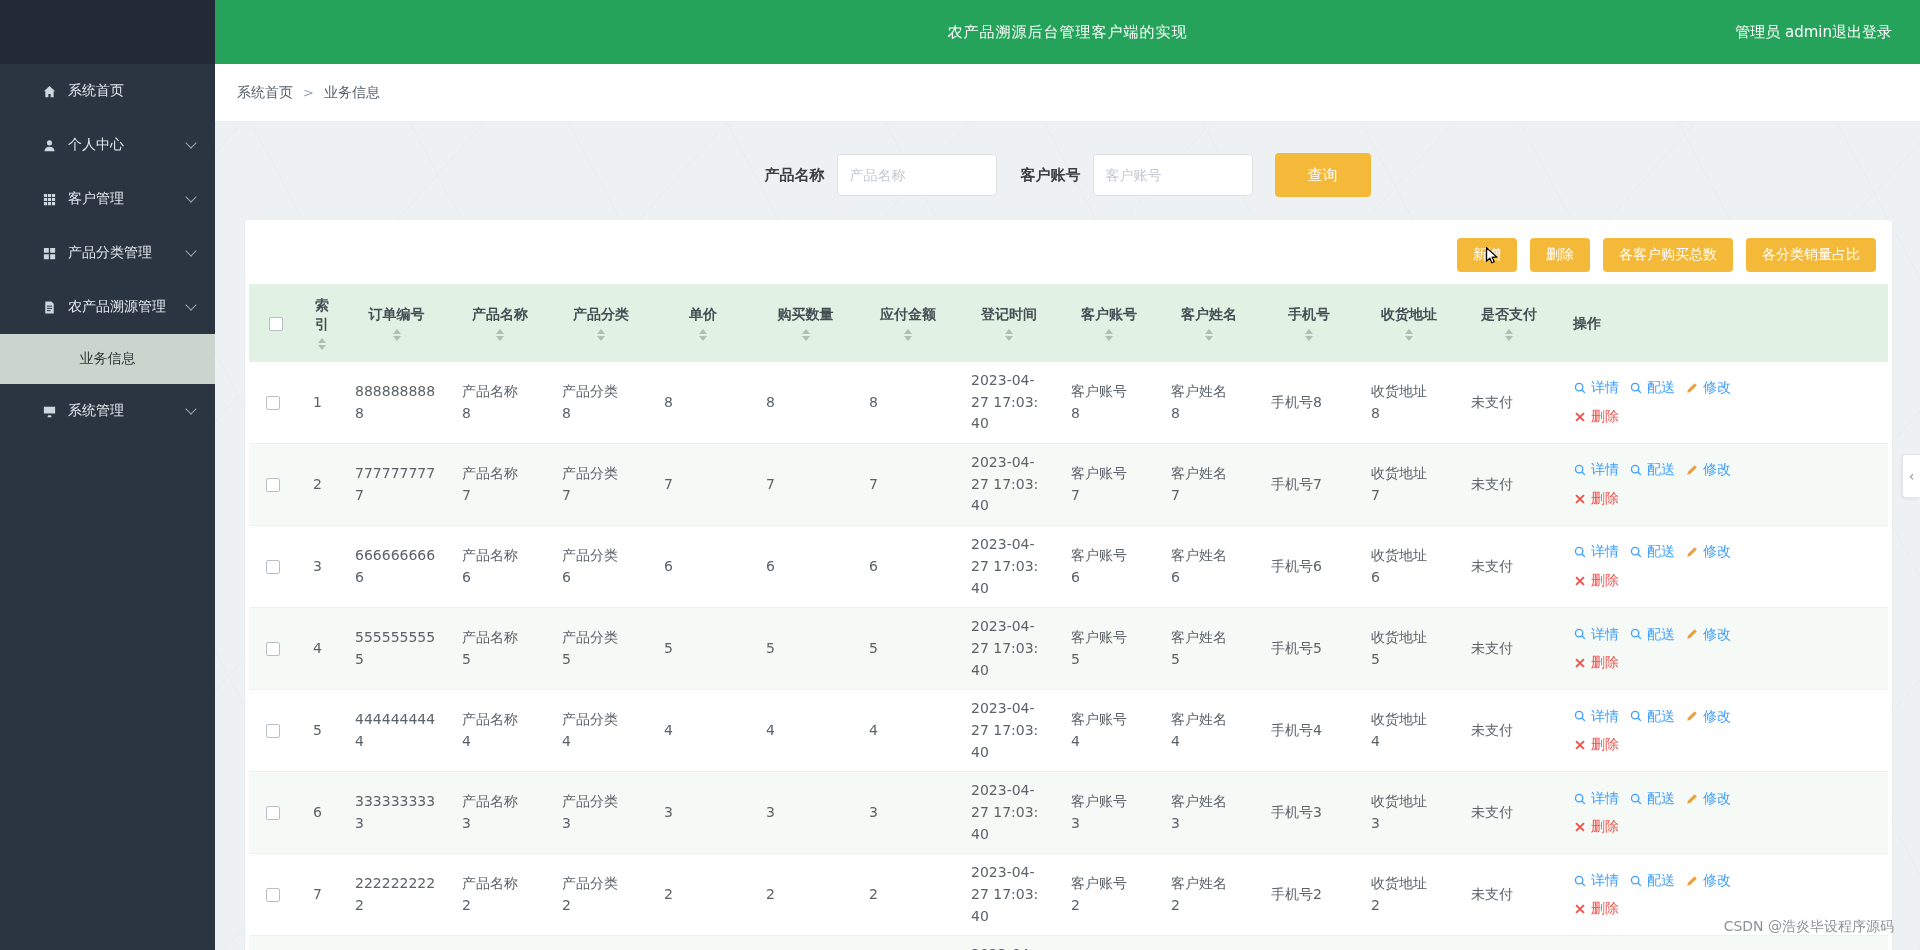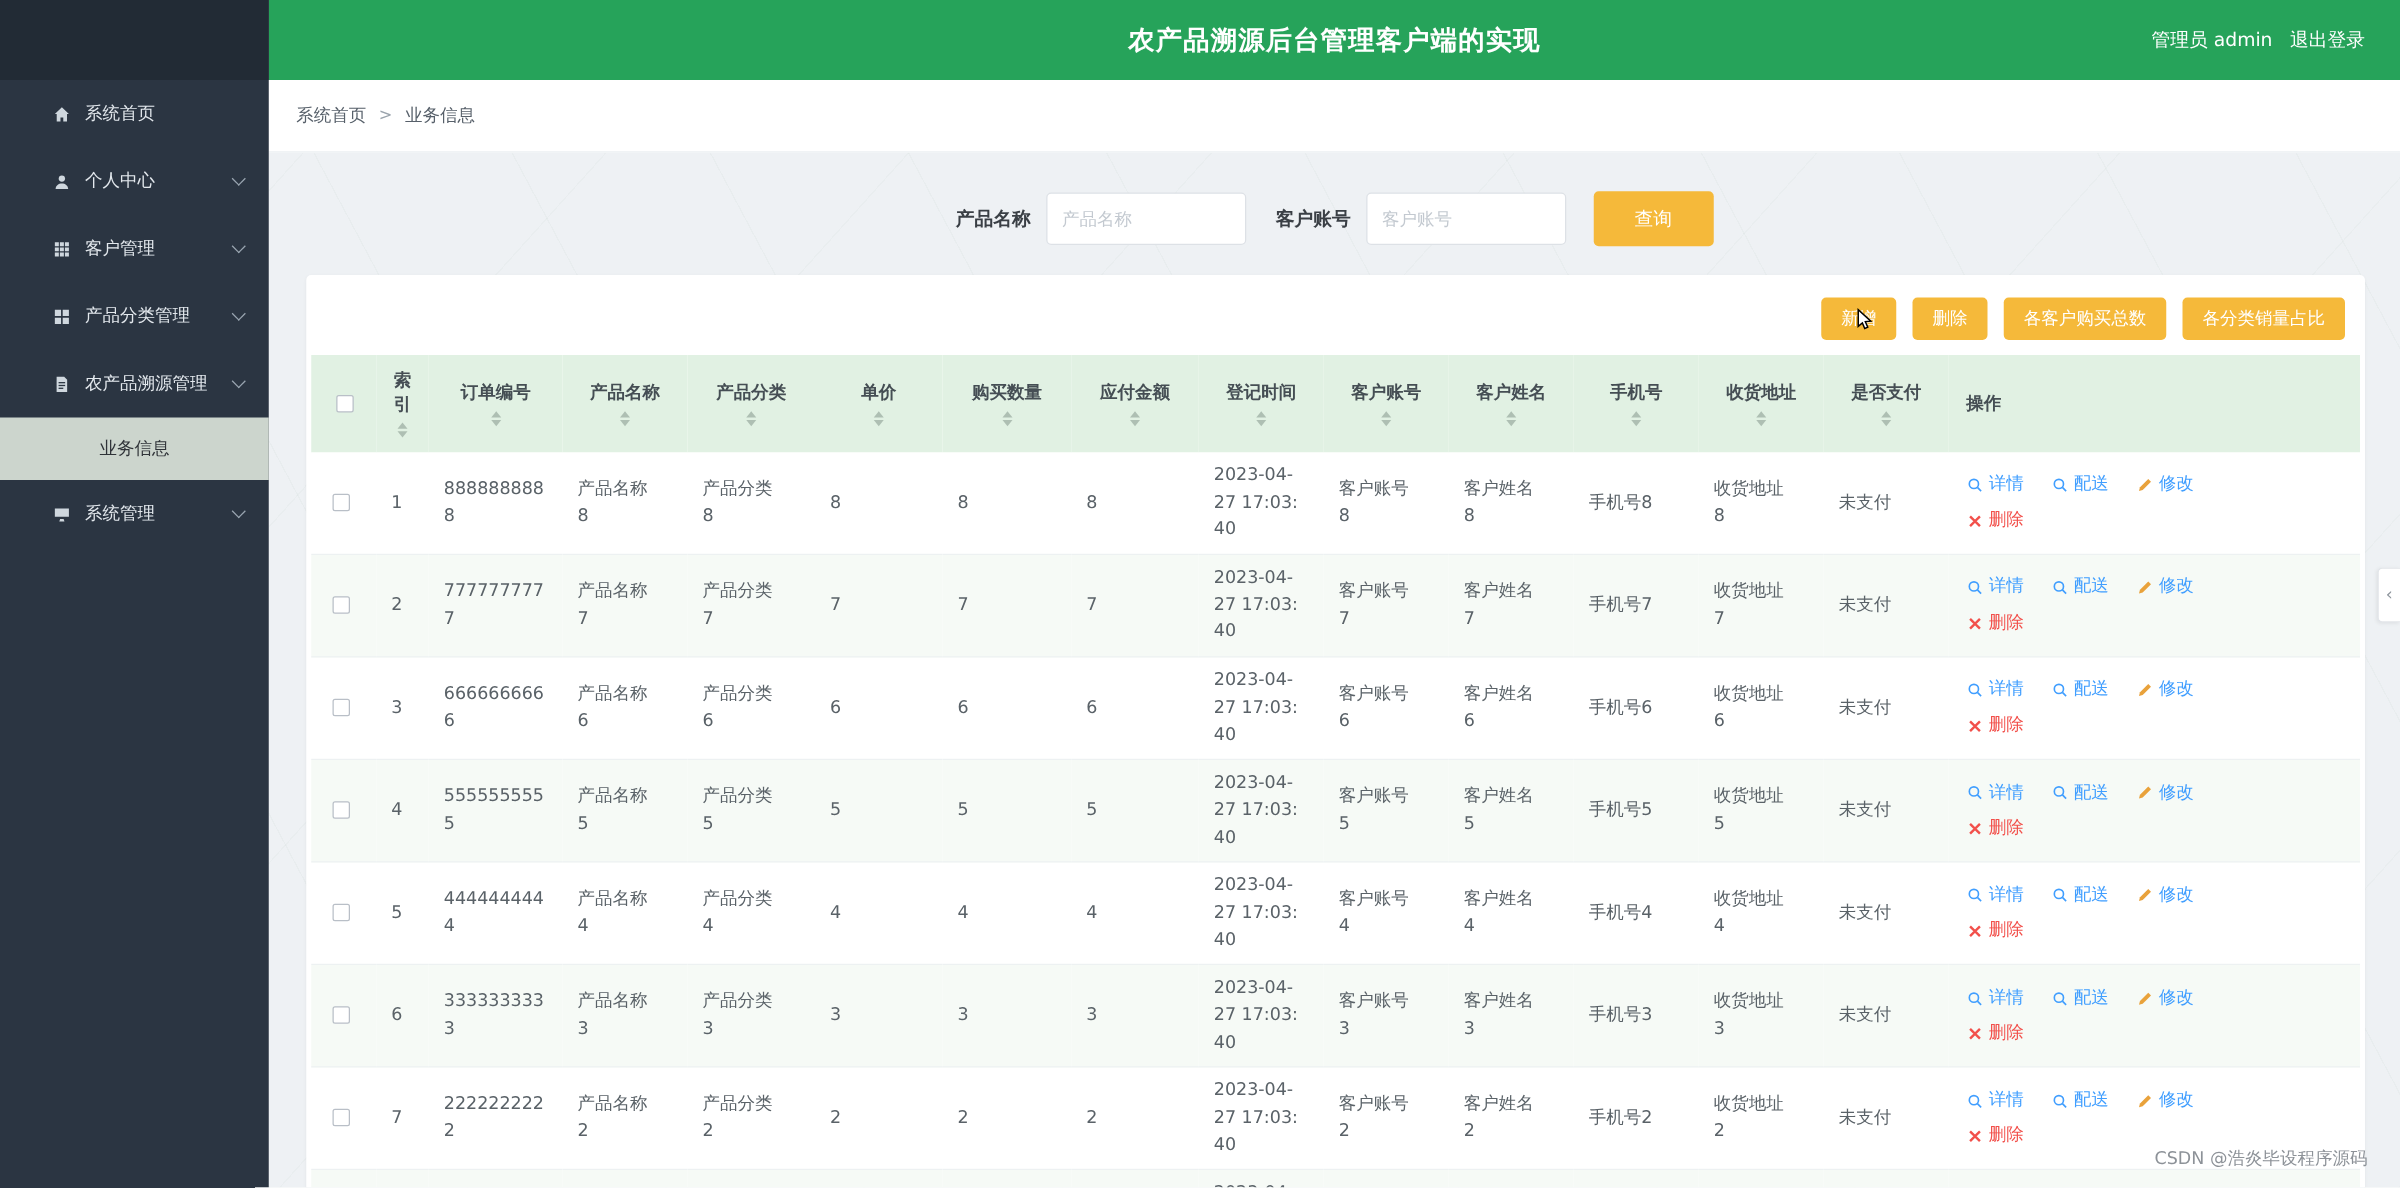--- a/index.html
+++ b/index.html
@@ -11,22 +11,22 @@
   .sidebar{position:absolute;left:0;top:0;width:215px;height:950px;background:#2b3542;z-index:20;display:flex;flex-direction:column}
   .logo-block{height:64px;background:#222b35;flex:none}
   .menu-item{height:54px;display:flex;align-items:center;padding-left:42px;gap:11px;color:#e3e8ed;font-size:14px;cursor:pointer}
   .menu-item svg{width:15px;height:15px;fill:#cfd7de;flex:none}
   .chev{margin-left:auto;margin-right:20px;width:8px;height:8px;border-right:1.6px solid #9aa6b1;border-bottom:1.6px solid #9aa6b1;transform:rotate(45deg);margin-top:-4px;flex:none}
   .chev.up{transform:rotate(-135deg);margin-top:5px}
   .submenu-item{height:50px;display:flex;align-items:center;justify-content:center;background:#ccd5cd;color:#2f3338;font-size:14px;cursor:pointer}
 
   
   .header{position:absolute;left:215px;right:0;top:0;height:64px;background:var(--header-green);display:flex;align-items:center;justify-content:center;z-index:15}
-  .header-title{color:#fff;font-size:21px;font-weight:bold;letter-spacing:1px}
-  .header-right{position:absolute;right:28px;top:0;height:64px;display:flex;align-items:center;gap:14px;color:#fff;font-size:15px}
+  .header-title{color:#fff;font-size:15px;font-weight:normal;letter-spacing:1px}
+  .header-right{position:absolute;right:28px;top:0;height:64px;display:flex;align-items:center;color:#fff;font-size:15px}
   .header-right .logout{cursor:pointer}
 
   
   .breadcrumb{position:absolute;left:215px;right:0;top:64px;height:58px;background:#fff;display:flex;align-items:center;padding-left:22px;font-size:14px;color:#57606a;gap:10px;border-bottom:1px solid #eceff2;z-index:14}
   .breadcrumb .sep{color:#9aa3ac;font-size:13px}
   .breadcrumb .home{cursor:pointer}
 
   
   .main{position:absolute;left:215px;top:122px;right:0;bottom:0;background:#eef1f4;overflow:hidden;
         background-image:repeating-linear-gradient(62deg,rgba(140,170,150,.06) 0 1px,transparent 1px 140px),
@@ -51,21 +51,21 @@
   .caret i{display:block;width:0;height:0;border-left:4px solid transparent;border-right:4px solid transparent}
   .caret .up{border-bottom:5px solid #aebfb3}
   .caret .down{border-top:5px solid #aebfb3}
   tbody td{height:80px;border-bottom:1px solid #edf1f2;padding:8px 8px 8px 12px;vertical-align:middle;line-height:1.55;word-break:break-all;background:#fff}
   tbody tr.striped td{background:#f6faf6}
   .td-check{text-align:center;padding-left:4px}
   .checkbox{display:inline-block;width:14px;height:14px;border:1px solid #b9bfc7;border-radius:2px;background:#fff;vertical-align:middle;cursor:pointer}
   .c-wrap{padding-right:28px}
   .c-time{padding-right:18px}
   .td-ops{padding-left:14px}
-  .ops-line{display:flex;align-items:flex-start;gap:22px;white-space:nowrap}
+  .ops-line{display:flex;align-items:flex-start;gap:10px;white-space:nowrap}
   .ops-line + .ops-line{margin-top:7px}
   .op{display:inline-flex;align-items:center;gap:4px;font-size:14px;cursor:pointer;text-decoration:none}
   .op.blue{color:var(--link-blue)}
   .op.red{color:var(--danger-red)}
   .op-svg{width:14px;height:14px;flex:none}
   .pencil-wrap{color:#e9a23b;display:inline-flex}
   .pencil-wrap .op-svg{width:14px;height:14px}
 
   
   .collapse-tab{position:absolute;right:0;top:454px;width:18px;height:44px;background:#fff;border:1px solid #e2e5e9;border-right:none;border-radius:4px 0 0 4px;display:flex;align-items:center;justify-content:center;color:#8d949c;font-size:14px;cursor:pointer;z-index:30;box-shadow:-1px 1px 3px rgba(0,0,0,.06)}

